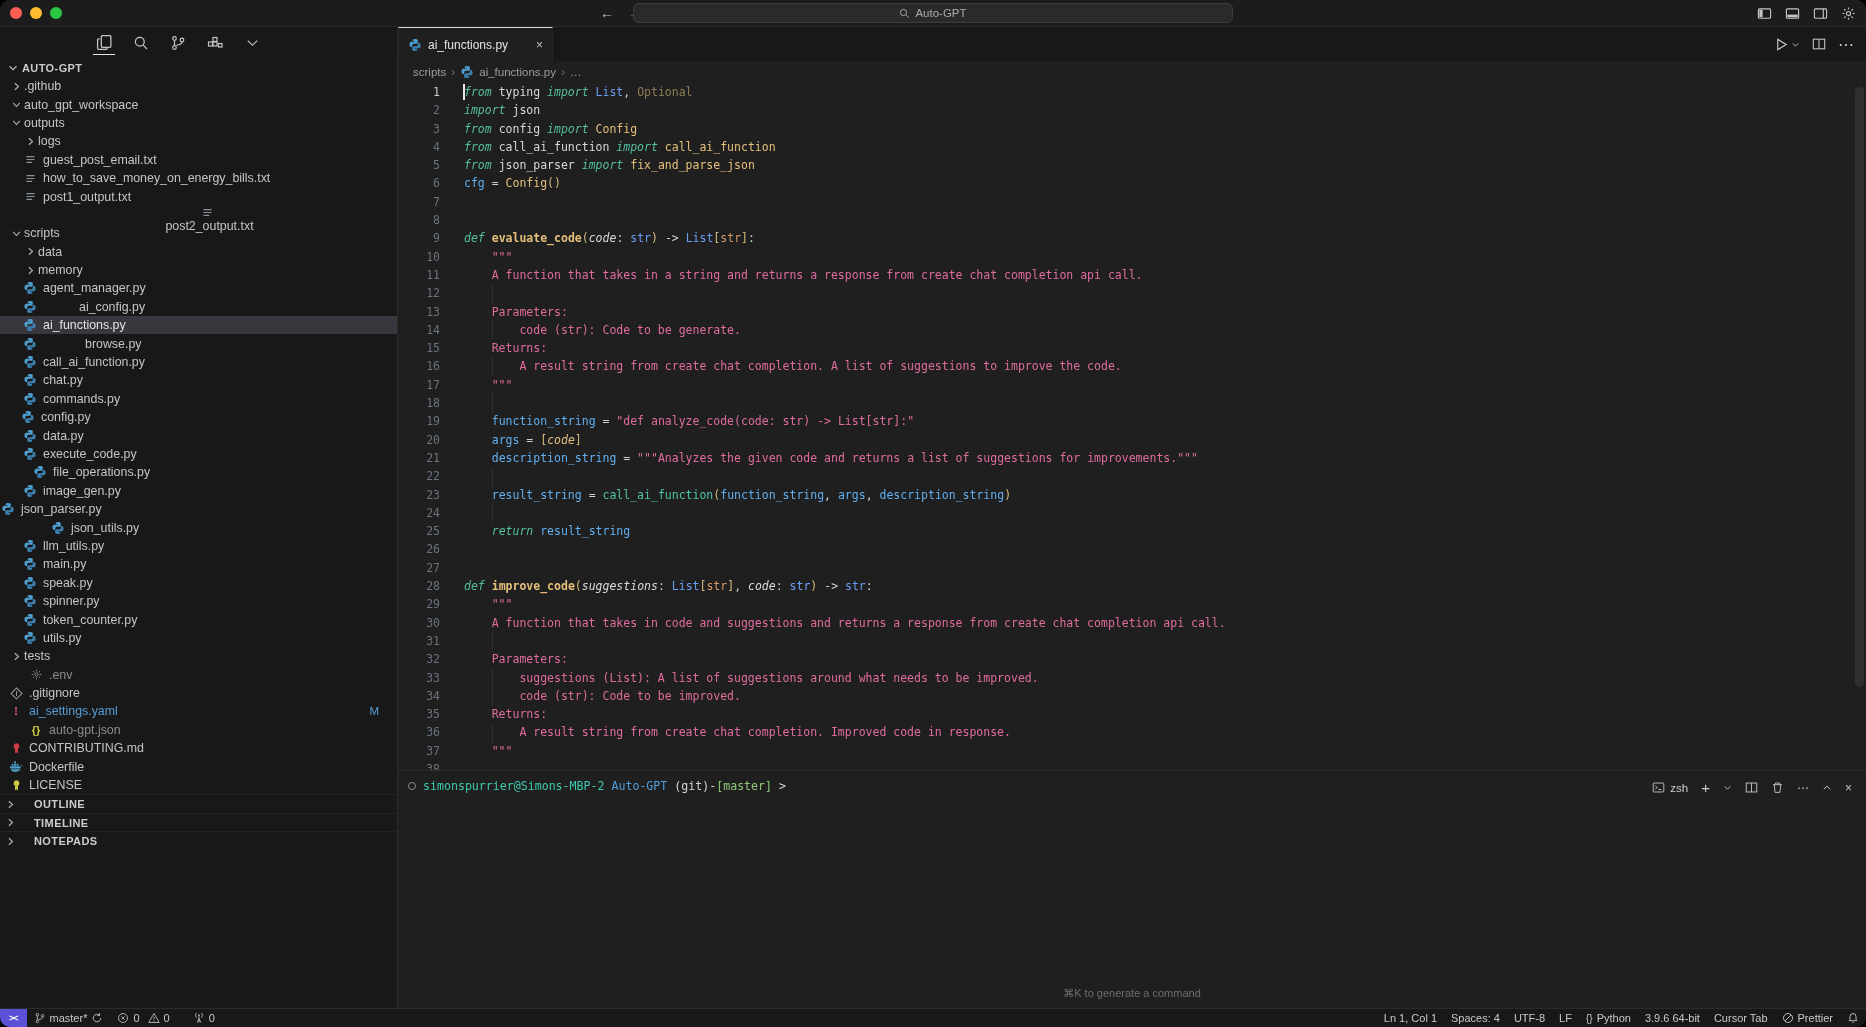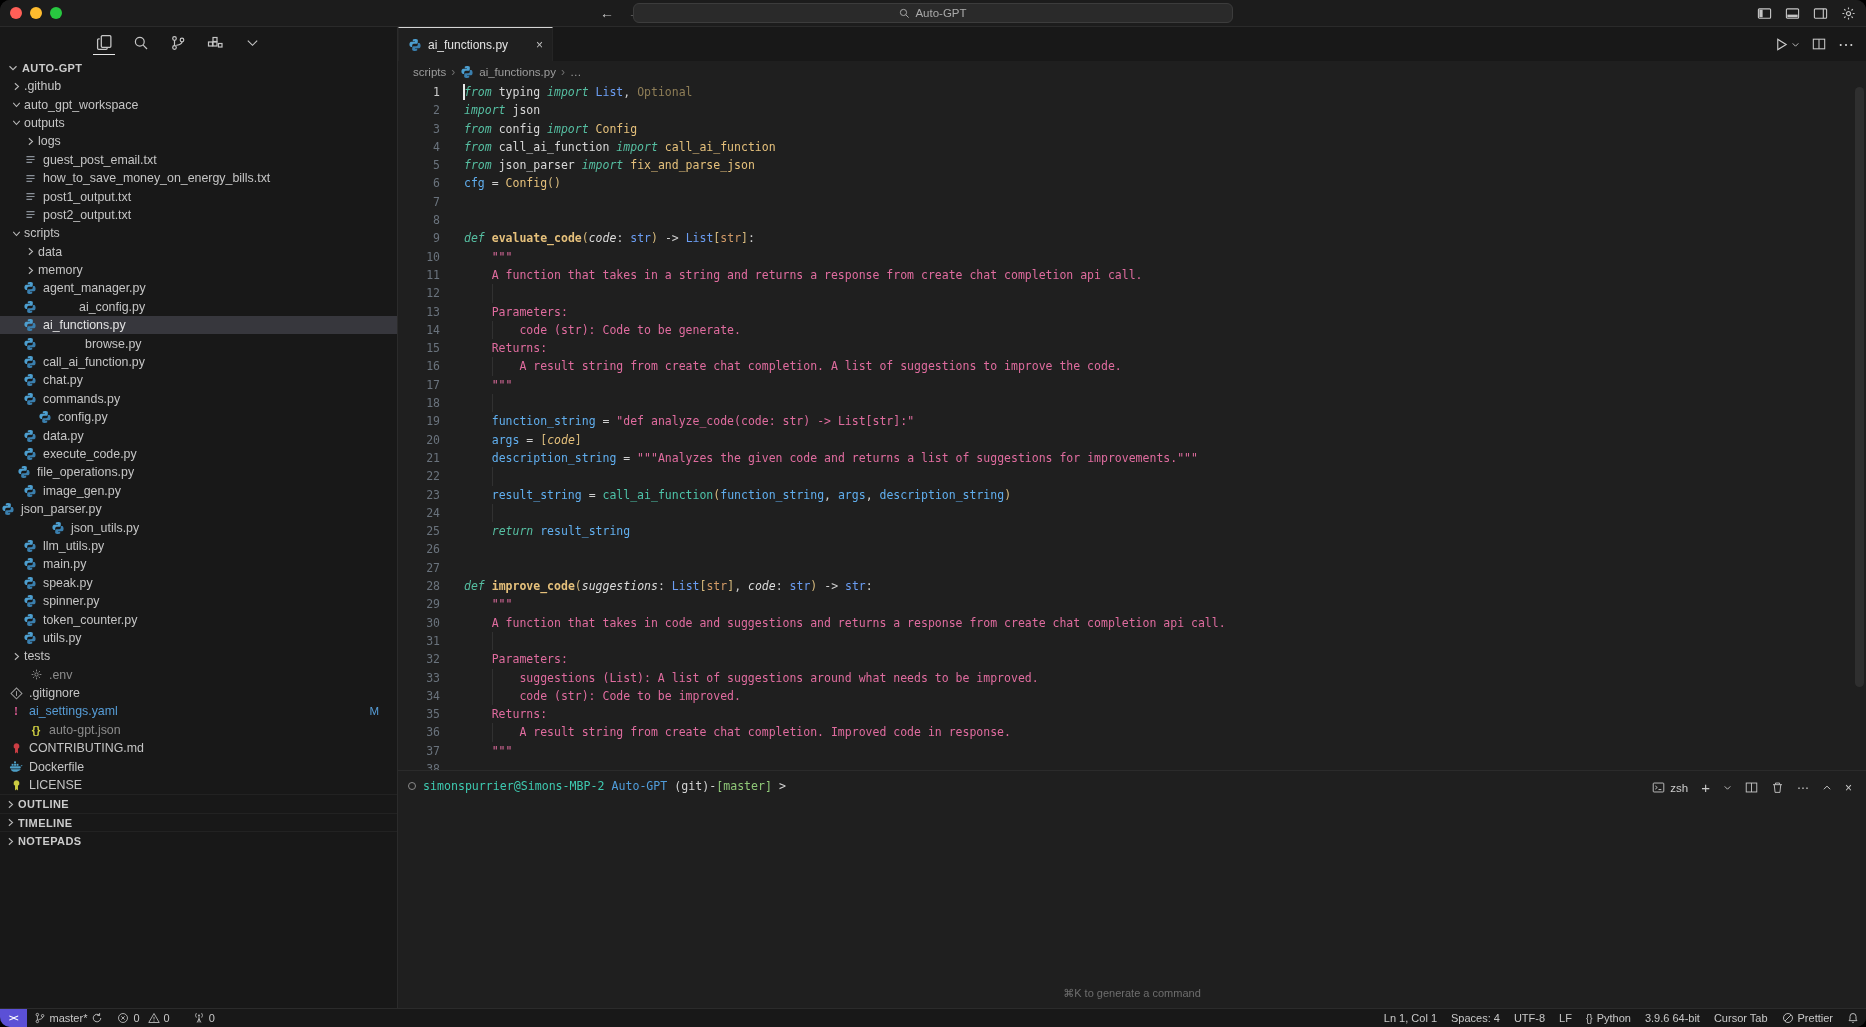--- a/index.html
+++ b/index.html
@@ -26,21 +26,21 @@
   .aicon.active:after{content:"";position:absolute;bottom:1px;left:1px;right:1px;height:1px;background:#e7e7e7;}
   .expl-title{height:19px;display:flex;align-items:center;font-size:11px;font-weight:bold;letter-spacing:.4px;color:#cccccc;padding-left:6px;gap:2px;}
   .tree{flex:0 0 auto;}
   .trow{height:18.4px;display:flex;align-items:center;font-size:12.4px;color:#c5c5c5;cursor:default;white-space:nowrap;}
   .trow.selected{background:#37373d;color:#e2e2e2;}
   .trow .chev{width:16px;display:inline-flex;justify-content:center;flex:none;color:#b9b9b9;}
   .trow .ficon{width:16px;margin-right:5px;display:inline-flex;justify-content:center;align-items:center;flex:none;font-size:11px;}
   .trow.dim{color:#8c8c8c;margin-left:20px;}
   .trow.modded{color:#569cd6;}
   .trow .badge{margin-left:auto;margin-right:18px;color:#569cd6;font-size:11.5px;}
-  .sect{height:18.6px;display:flex;align-items:center;font-size:11px;font-weight:bold;letter-spacing:.4px;color:#cccccc;padding-left:2px;border-top:1px solid #222;}
+  .sect{height:18.6px;display:flex;align-items:center;font-size:11px;font-weight:bold;letter-spacing:.4px;color:#cccccc;padding-left:2px;border-top:1px solid #222;gap:16px;}
   .sect .chev{width:16px;display:inline-flex;justify-content:center;color:#b9b9b9;}
   
   .edcol{flex:1;display:flex;flex-direction:column;background:#1f1f1f;min-width:0;}
   .tabbar{height:34px;background:#181818;display:flex;align-items:stretch;position:relative;}
   .tab{width:155px;background:#1f1f1f;border-top:1px solid #d4d4d4;border-right:1px solid #252525;border-left:1px solid #252525;
     display:flex;align-items:center;gap:6px;padding:0 9px;font-size:12px;color:#e4e4e4;}
   .tab .close{margin-left:auto;color:#c0c0c0;font-size:12px;}
   .edactions{position:absolute;right:12px;top:0;height:34px;display:flex;align-items:center;gap:12px;color:#c9c9c9;}
   .breadcrumb{height:22px;display:flex;align-items:center;font-size:11.5px;color:#9d9d9d;padding-left:15px;gap:5px;background:#1f1f1f;}
   .breadcrumb .sep{color:#6e6e6e;font-size:12px;}
@@ -236,21 +236,21 @@
             <span>how_to_save_money_on_energy_bills.txt</span>
           </div>
           <div class="trow" style="padding-left: 22px;">
             <span class="ficon">
               <svg width="13" height="13" viewBox="0 0 16 16">
                 <path d="M3 4.5h10M3 8h10M3 11.5h7" stroke="#8a9199" stroke-width="1.4"></path>
               </svg>
             </span>
             <span>post1_output.txt</span>
           </div>
-          <div class="trow" style="padding-left: 22px;">
+          <div class="trow" style="padding-left: 22px; flex-direction: column;">
             <span class="ficon">
               <svg width="13" height="13" viewBox="0 0 16 16">
                 <path d="M3 4.5h10M3 8h10M3 11.5h7" stroke="#8a9199" stroke-width="1.4"></path>
               </svg>
             </span>
             <span>post2_output.txt</span>
           </div>
           <div class="trow" style="padding-left: 8px;">
             <span class="chev">
               <svg width="13" height="13" viewBox="0 0 16 16">
@@ -331,21 +331,21 @@
           </div>
           <div class="trow" style="padding-left: 22px;">
             <span class="ficon">
               <svg width="14" height="14" viewBox="0 0 16 16">
                 <path d="M7.9 1.2c-2.6 0-2.45 1.15-2.45 1.15v1.35h2.5v.45H3.9S1.6 3.9 1.6 7.1c0 3.2 2 3.05 2 3.05h1.2V8.7s-.06-2 2-2h2.5s1.9.05 1.9-1.85V2.6s.3-1.4-3.3-1.4z" fill="#4d9fd0"></path>
                 <path d="M8.1 14.8c2.6 0 2.45-1.15 2.45-1.15V12.3h-2.5v-.45h4.05s2.3.25 2.3-2.95c0-3.2-2-3.05-2-3.05h-1.2v1.45s.06 2-2 2H6.7s-1.9-.05-1.9 1.85v2.25s-.3 1.4 3.3 1.4z" fill="#3a7fae"></path>
               </svg>
             </span>
             <span>commands.py</span>
           </div>
-          <div class="trow" style="padding-left: 37px;">
+          <div class="trow" style="padding-left: 20px;">
             <span class="ficon">
               <svg width="14" height="14" viewBox="0 0 16 16">
                 <path d="M7.9 1.2c-2.6 0-2.45 1.15-2.45 1.15v1.35h2.5v.45H3.9S1.6 3.9 1.6 7.1c0 3.2 2 3.05 2 3.05h1.2V8.7s-.06-2 2-2h2.5s1.9.05 1.9-1.85V2.6s.3-1.4-3.3-1.4z" fill="#4d9fd0"></path>
                 <path d="M8.1 14.8c2.6 0 2.45-1.15 2.45-1.15V12.3h-2.5v-.45h4.05s2.3.25 2.3-2.95c0-3.2-2-3.05-2-3.05h-1.2v1.45s.06 2-2 2H6.7s-1.9-.05-1.9 1.85v2.25s-.3 1.4 3.3 1.4z" fill="#3a7fae"></path>
               </svg>
             </span>
             <span>config.py</span>
           </div>
           <div class="trow" style="padding-left: 22px;">
             <span class="ficon">
@@ -358,21 +358,21 @@
           </div>
           <div class="trow" style="padding-left: 22px;">
             <span class="ficon">
               <svg width="14" height="14" viewBox="0 0 16 16">
                 <path d="M7.9 1.2c-2.6 0-2.45 1.15-2.45 1.15v1.35h2.5v.45H3.9S1.6 3.9 1.6 7.1c0 3.2 2 3.05 2 3.05h1.2V8.7s-.06-2 2-2h2.5s1.9.05 1.9-1.85V2.6s.3-1.4-3.3-1.4z" fill="#4d9fd0"></path>
                 <path d="M8.1 14.8c2.6 0 2.45-1.15 2.45-1.15V12.3h-2.5v-.45h4.05s2.3.25 2.3-2.95c0-3.2-2-3.05-2-3.05h-1.2v1.45s.06 2-2 2H6.7s-1.9-.05-1.9 1.85v2.25s-.3 1.4 3.3 1.4z" fill="#3a7fae"></path>
               </svg>
             </span>
             <span>execute_code.py</span>
           </div>
-          <div class="trow" style="padding-left: 16px;">
+          <div class="trow" style="padding-left: 32px;">
             <span class="ficon">
               <svg width="14" height="14" viewBox="0 0 16 16">
                 <path d="M7.9 1.2c-2.6 0-2.45 1.15-2.45 1.15v1.35h2.5v.45H3.9S1.6 3.9 1.6 7.1c0 3.2 2 3.05 2 3.05h1.2V8.7s-.06-2 2-2h2.5s1.9.05 1.9-1.85V2.6s.3-1.4-3.3-1.4z" fill="#4d9fd0"></path>
                 <path d="M8.1 14.8c2.6 0 2.45-1.15 2.45-1.15V12.3h-2.5v-.45h4.05s2.3.25 2.3-2.95c0-3.2-2-3.05-2-3.05h-1.2v1.45s.06 2-2 2H6.7s-1.9-.05-1.9 1.85v2.25s-.3 1.4 3.3 1.4z" fill="#3a7fae"></path>
               </svg>
             </span>
             <span>file_operations.py</span>
           </div>
           <div class="trow" style="padding-left: 22px;">
             <span class="ficon">

